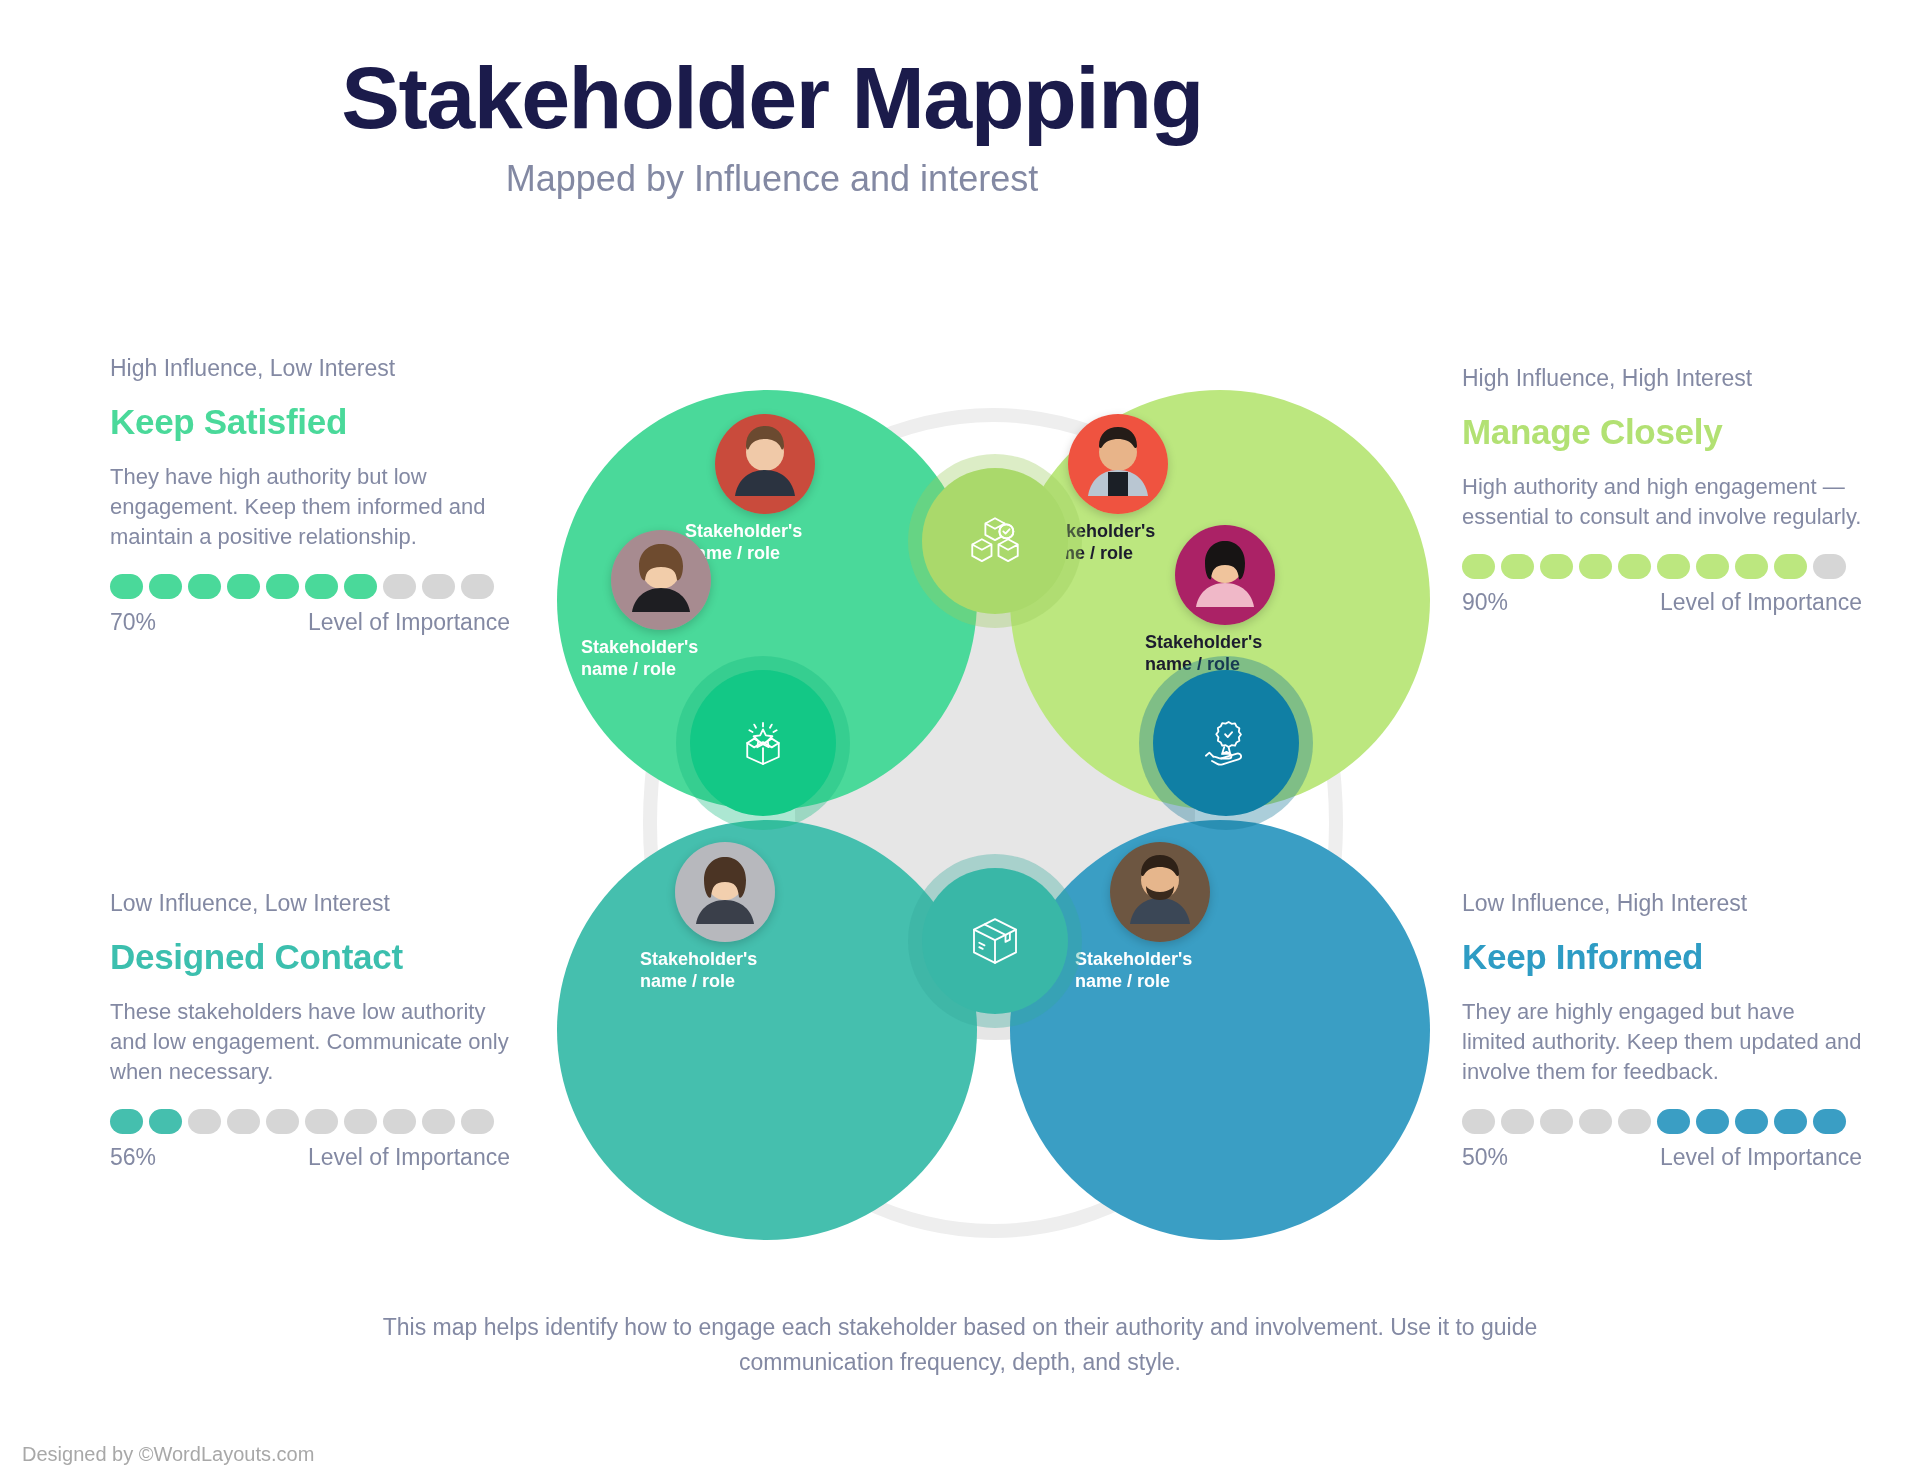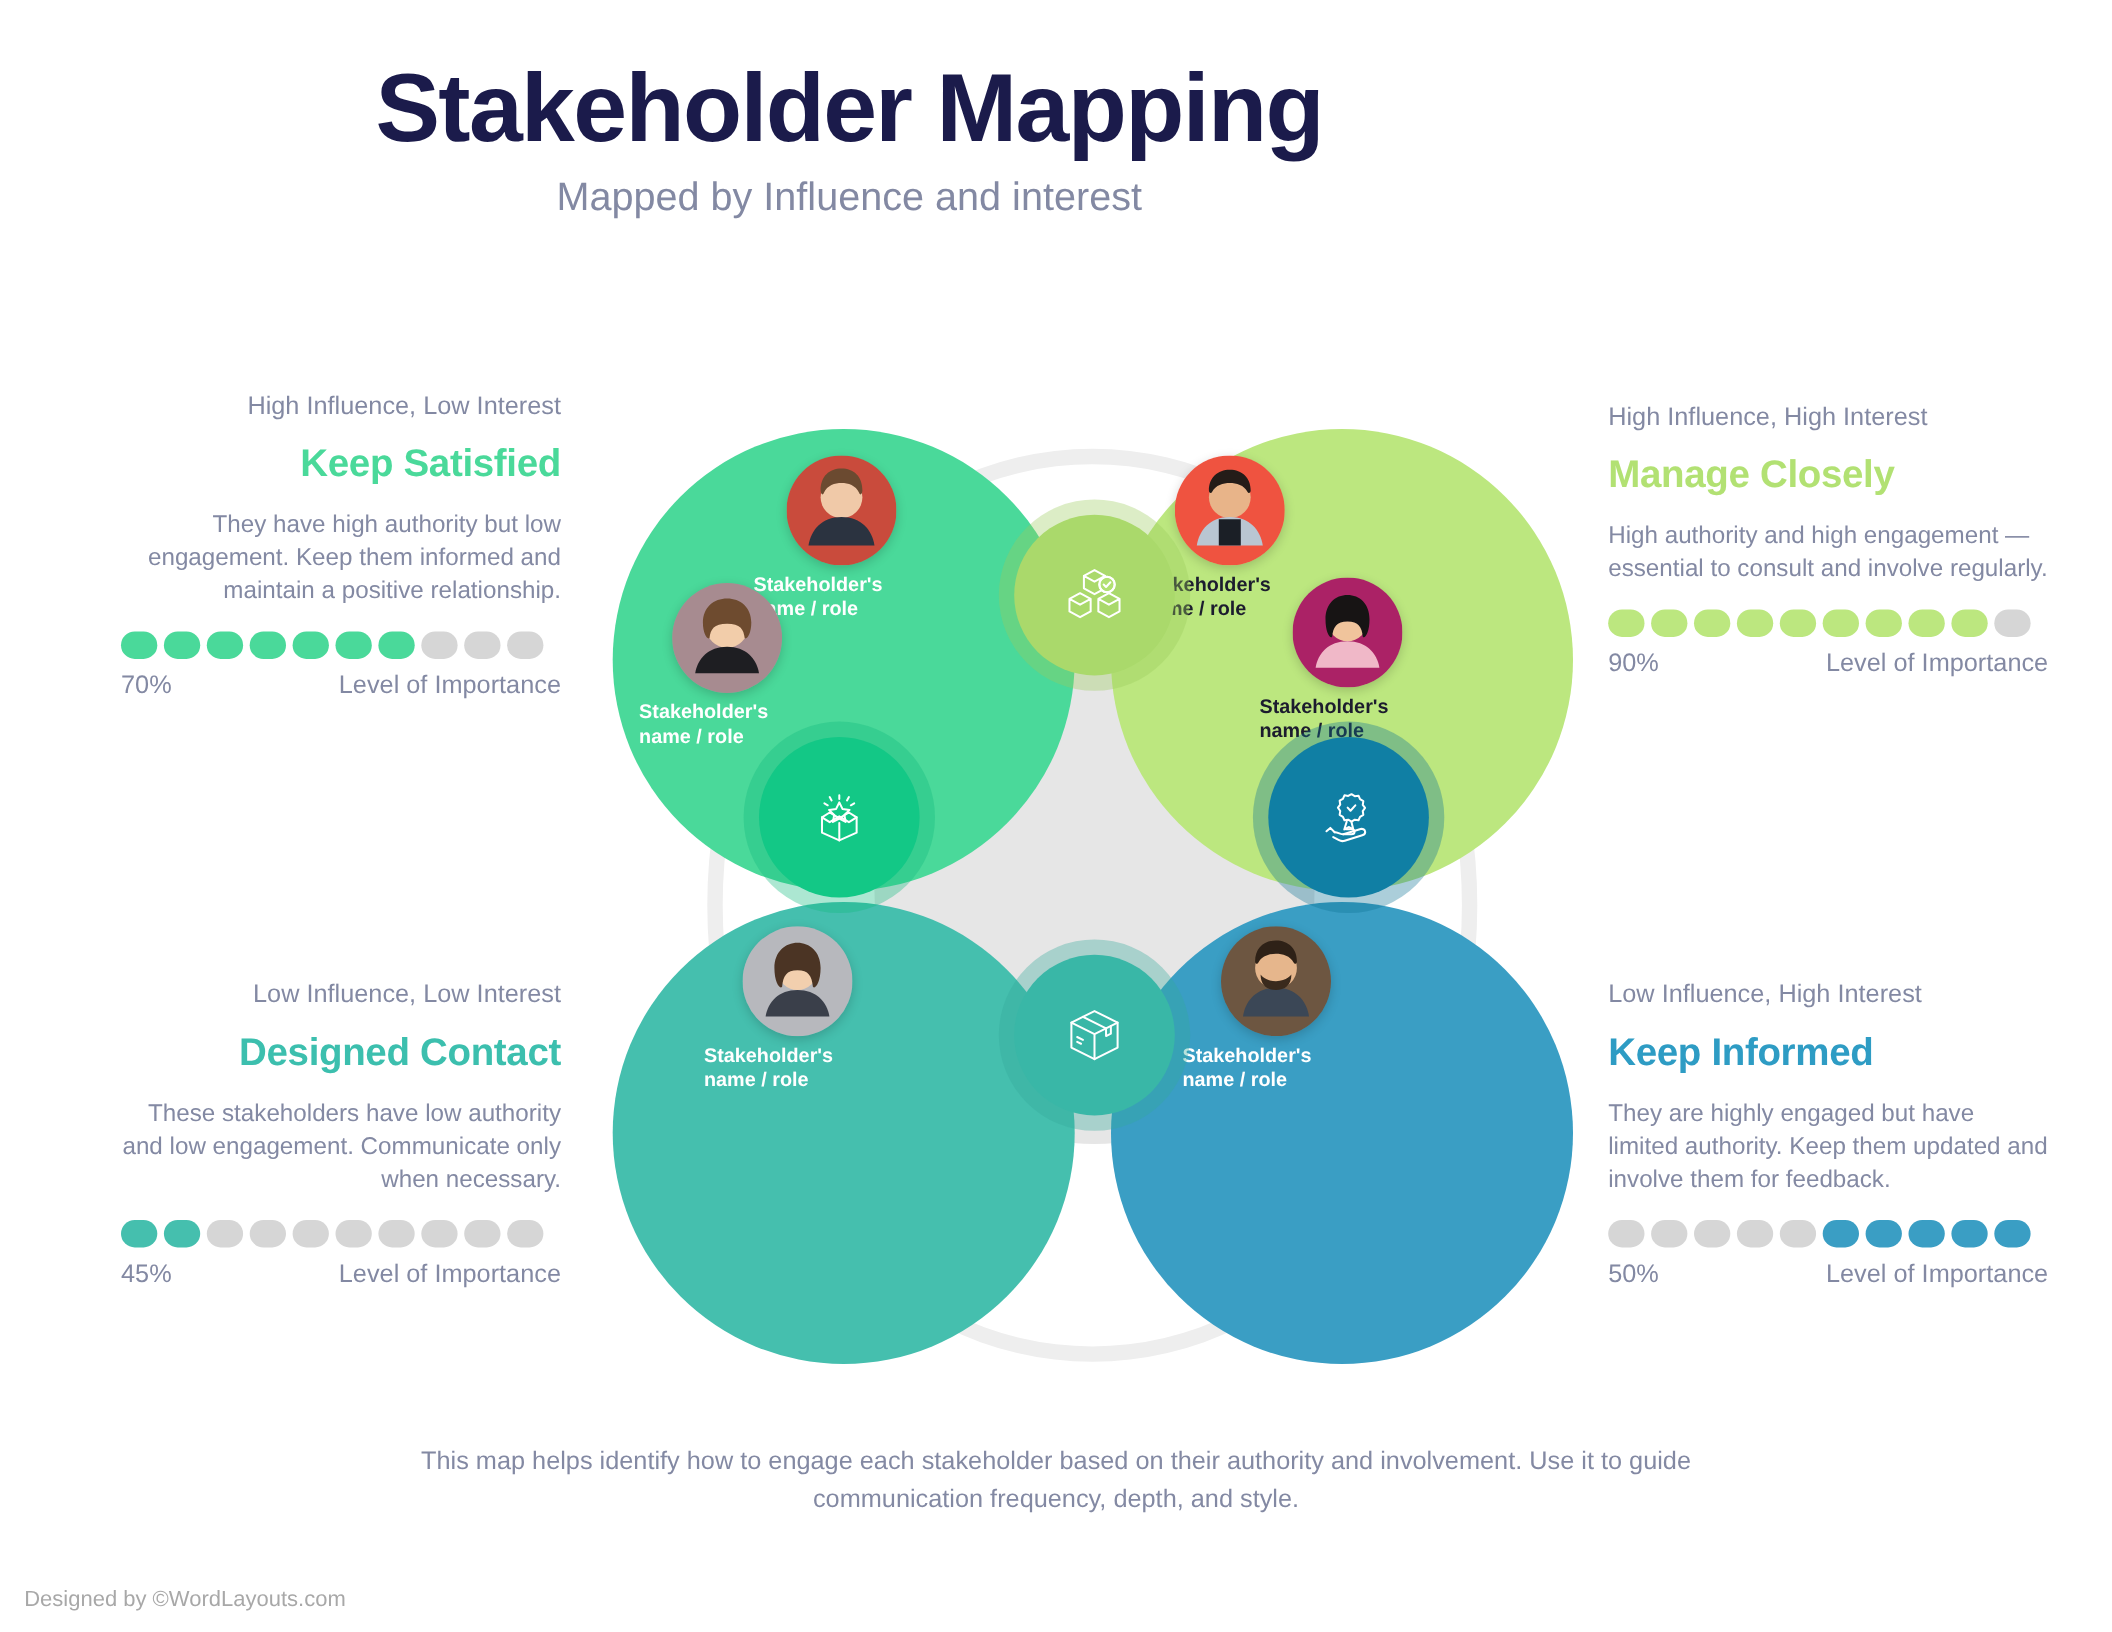--- a/index.html
+++ b/index.html
@@ -73,21 +73,21 @@
   .avatar svg { position: absolute; inset: 0; width: 100%; height: 100%; }
   .person .plabel {
     margin-top: 7px; font-size: 18px; line-height: 1.22; font-weight: 600;
     white-space: pre-line;
   }
   .plabel.light { color: #ffffff; }
   .plabel.dark  { color: #1c1c2e; }
 
   
   .block { position: absolute; width: 400px; }
-  .block.left  { text-align: right; }
+  .block.left  { text-align: left; }
   .block.right { text-align: left; }
   .eyebrow { font-size: 23px; color: #8389a3; font-weight: 400; }
   .heading { font-size: 35px; font-weight: 700; margin-top: 20px; letter-spacing: -.3px; }
   .desc {
     margin-top: 20px; font-size: 22px; line-height: 1.37; color: #8389a3; font-weight: 400;
   }
   .meter { margin-top: 22px; display: flex; gap: 6px; }
   .block.left .meter { justify-content: flex-start; }
   .pip { width: 33px; height: 25px; border-radius: 13px; background: #d6d6d6; }
   .meterfoot {
@@ -305,21 +305,21 @@
         <span class="pip"></span>
         <span class="pip"></span>
         <span class="pip"></span>
         <span class="pip"></span>
         <span class="pip"></span>
         <span class="pip"></span>
         <span class="pip"></span>
         <span class="pip"></span>
       </div>
     <div class="meterfoot">
-      <span>45%</span>
+      <span>56%</span>
       <span>Level of Importance</span>
     </div>
   </div>
 
   <div class="block right" style="left:1462px; top:890px;">
     <div class="eyebrow">Low Influence, High Interest</div>
     <div class="heading" style="color:#2e9cc4">Keep Informed</div>
     <div class="desc">They are highly engaged but have limited authority. Keep them updated and involve them for feedback.</div>
     <div class="meter">
         <span class="pip"></span>

